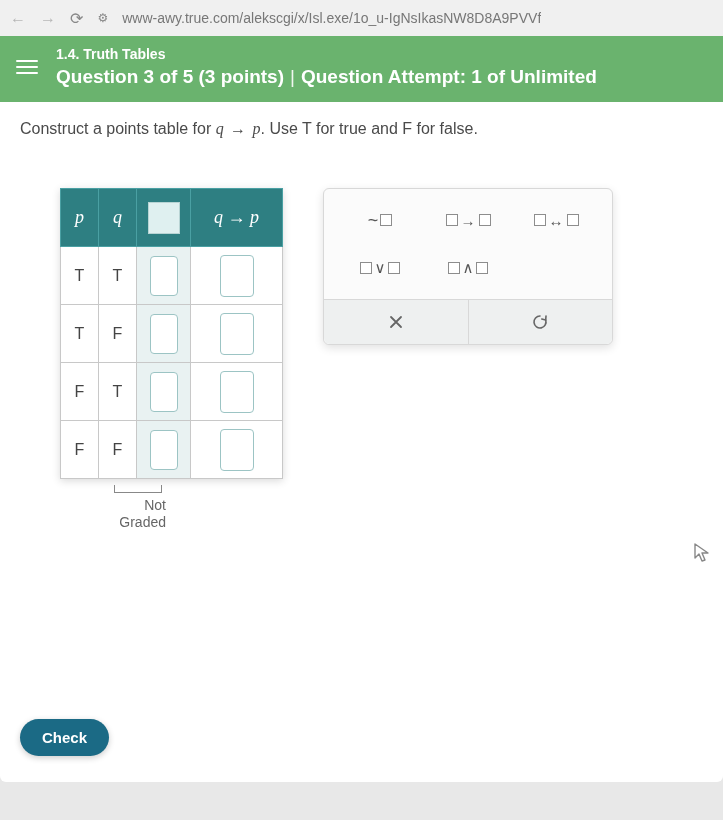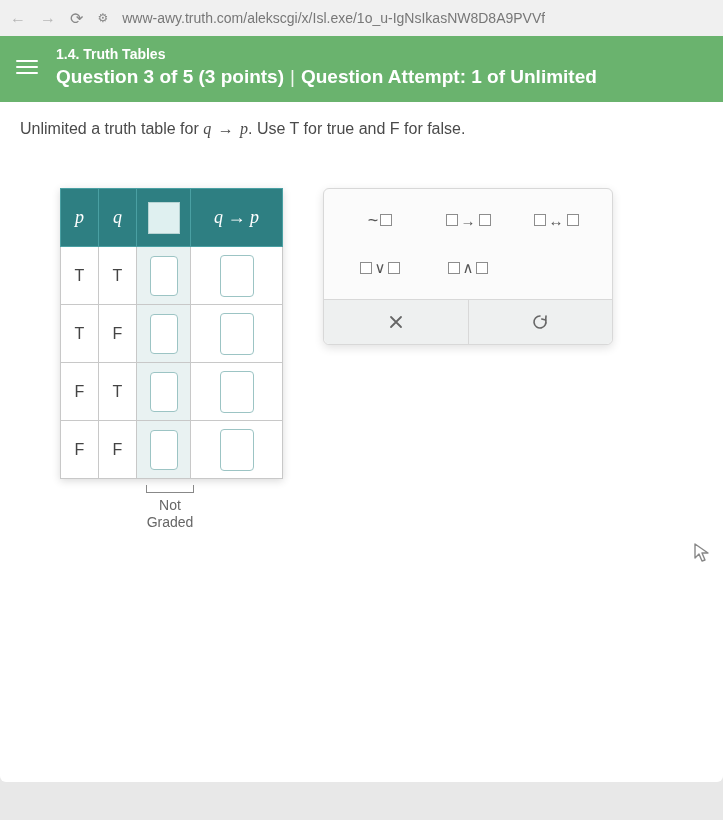--- a/index.html
+++ b/index.html
@@ -150,23 +150,23 @@
       border-radius: 4px;
       margin: auto;
       background: #fff;
       cursor: pointer;
     }
     .cell-box.wide {
       width: 34px;
       height: 42px;
     }
     .not-graded-wrap {
-      text-align: center;
+      text-align: right;
       margin-top: 6px;
-      margin-left: 82px;
+      margin-left: 50px;
       width: 56px;
     }
     .not-graded-bracket {
       height: 8px;
       border: 1px solid #888;
       border-top: none;
       margin: 0 4px 4px 4px;
     }
     .not-graded {
       font-size: 14px;
@@ -251,40 +251,40 @@
     }
   </style>
 </head>
 <body>
 
 <div class="browser-bar">
   <span style="opacity:.55">←</span>
   <span style="opacity:.55">→</span>
   <span>⟳</span>
   <span style="font-size:12px">⚙</span>
-  <span class="url">www-awy.truth.com/alekscgi/x/Isl.exe/1o_u-IgNsIkasNW8D8A9PVVf</span>
+  <span class="url">www-awy.true.com/alekscgi/x/Isl.exe/1o_u-IgNsIkasNW8D8A9PVVf</span>
 </div>
 
 <div class="header-bar">
   <div class="hamburger">
     <span></span>
       <span></span>
       <span></span>
   </div>
   <div class="header-text">
     <div class="section-title">1.4. Truth Tables</div>
     <div class="question-info">
       <span>Question 3 of 5 (3 points)</span><span class="sep">|</span><span>Question Attempt: 1 of Unlimited</span>
     </div>
   </div>
 </div>
 
 <div class="content">
   <div class="prompt">
-    <span>Unlimited a truth table for </span><span class="italic">q</span>
+    <span>Construct a points table for </span><span class="italic">q</span>
     <span class="arrow">→</span>
     <span class="italic">p</span><span>. Use T for true and F for false.</span>
   </div>
 
   <div class="work-area">
     <div>
       <table class="truth-table">
         <tbody>
             <tr>
           <th class="col-pq">p</th>
@@ -384,19 +384,20 @@
         <div class="palette-action">
           <svg class="reload-svg" width="18" height="18" viewBox="0 0 18 18">
             <path d="M9 3 a6 6 0 1 1 -5.7 4.1" stroke="#666" stroke-width="1.6" fill="none" stroke-linecap="round"></path>
             <path d="M3 3 L3.3 7.1 L7.2 6" stroke="#666" stroke-width="1.6" fill="none" stroke-linecap="round" stroke-linejoin="round"></path>
           </svg>
         </div>
       </div>
     </div>
   </div>
 
+  <button class="check-btn">Check</button>
 
   <div class="cursor-icon">
     <svg width="18" height="22" viewBox="0 0 18 22">
       <path d="M2 2 L2 16 L6 12 L9 19 L12 18 L9 11 L15 11 Z" fill="none" stroke="#888" stroke-width="1.4" stroke-linejoin="round"></path>
     </svg>
   </div>
 </div>
 
 </body></html>

